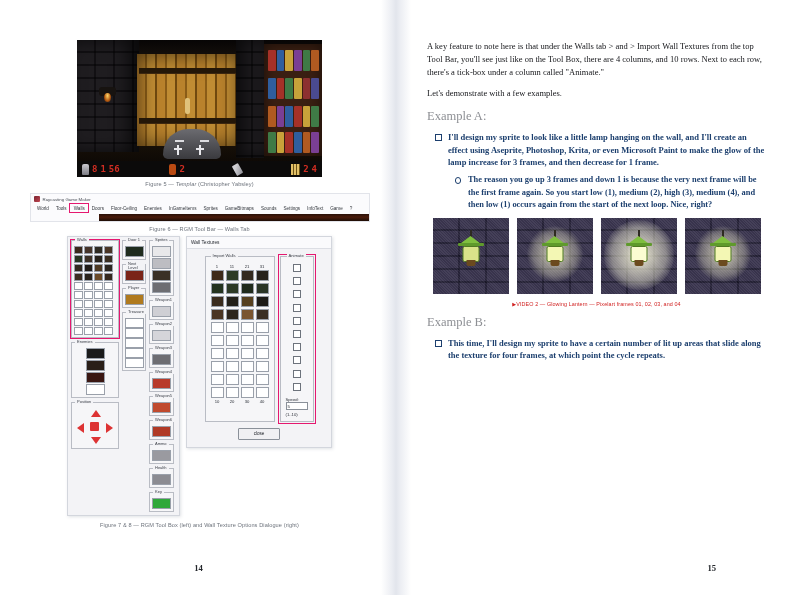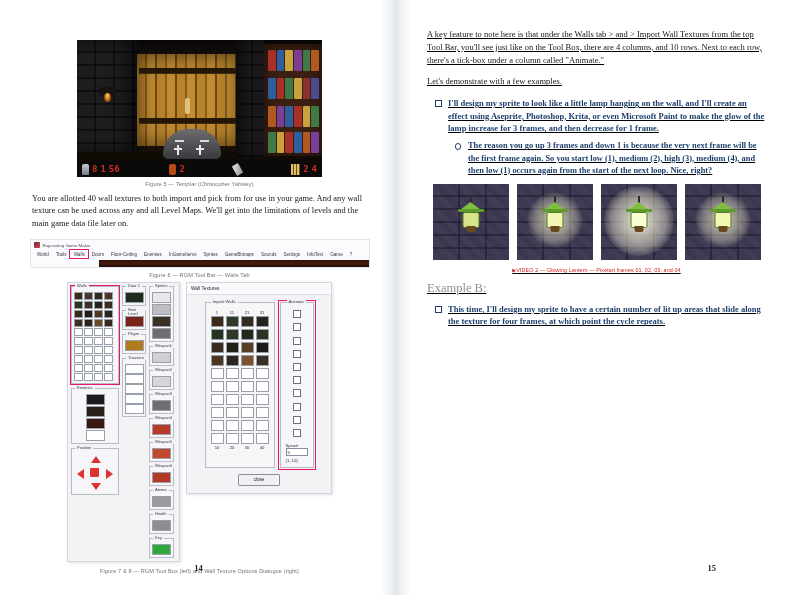--- a/index.html
+++ b/index.html
@@ -9,21 +9,21 @@
     font-family:"Liberation Serif", serif;
   }
   .spread{position:relative;width:794px;height:595px;display:flex;}
   .gutter{
     position:absolute;left:381px;top:0;width:30px;height:595px;
     background:linear-gradient(to right,#ffffff 0%,#eceef3 35%,#e2e5ec 50%,#eceef3 65%,#ffffff 100%);
     z-index:5;pointer-events:none;
   }
   .page{position:relative;width:397px;height:595px;background:#fff;box-sizing:border-box;}
   .page-left{padding:40px 30px 0 32px;}
-  .page-right{padding:28px 28px 0 30px;text-decoration:underline;}
+  .page-right{padding:40px 28px 0 30px;}
 
   
   p.body{
     font-size:8.4px;line-height:12.4px;color:#15161a;margin:0 0 9px 0;
     text-align:left;letter-spacing:.02px;
   }
   .page-right p.body{font-size:8.5px;line-height:12.8px;}
 
   
   .figure5-wrap{margin:0 0 6px 0;display:flex;flex-direction:column;align-items:center;}
@@ -290,21 +290,20 @@
           <span class="gs-ic ic-ammo"></span>
           <span class="num">2</span>
           <span class="num">4</span>
         </div>
       </div>
       <div class="fig-cap">
         <span>Figure 5 — </span><i>Templar</i><span> (Christopher Yabsley)</span>
       </div>
     </div>
 
-    <p class="body">You are allotted 40 wall textures to both import and pick from for use in your game. And any wall texture can be used across any and all Level Maps. We'll get into the limitations of levels and the main game data file later on.</p>
 
     <div class="figure6-wrap">
       <div class="toolbar">
         <div class="tb-title">
           <span class="tb-logo"></span>
           <span>Raycasting Game Maker</span>
         </div>
         <div class="tb-menu">
           <span>World</span>
           <span>Tools</span>
@@ -559,20 +558,21 @@
     <div class="pgnum left">14</div>
   </div>
 
   <div class="gutter"></div>
 
   <div class="page page-right">
 
     <p class="body">A key feature to note here is that under the Walls tab &gt; and &gt; Import Wall Textures from the top Tool Bar, you'll see just like on the Tool Box, there are 4 columns, and 10 rows. Next to each row, there's a tick-box under a column called "Animate."</p>
     <p class="body">Let's demonstrate with a few examples.</p>
 
+    <h2 class="ex">Example A:</h2>
     <ul class="bul">
       <li>
         <span>I'll design my sprite to look like a little lamp hanging on the wall, and I'll create an effect using Aseprite, Photoshop, Krita, or even Microsoft Paint to make the glow of the lamp increase for 3 frames, and then decrease for 1 frame.</span>
         <ul class="sub">
           <li>The reason you go up 3 frames and down 1 is because the very next frame will be the first frame again. So you start low (1), medium (2), high (3), medium (4), and then low (1) occurs again from the start of the next loop. Nice, right?</li>
         </ul>
       </li>
     </ul>
 
     <div class="frames">

